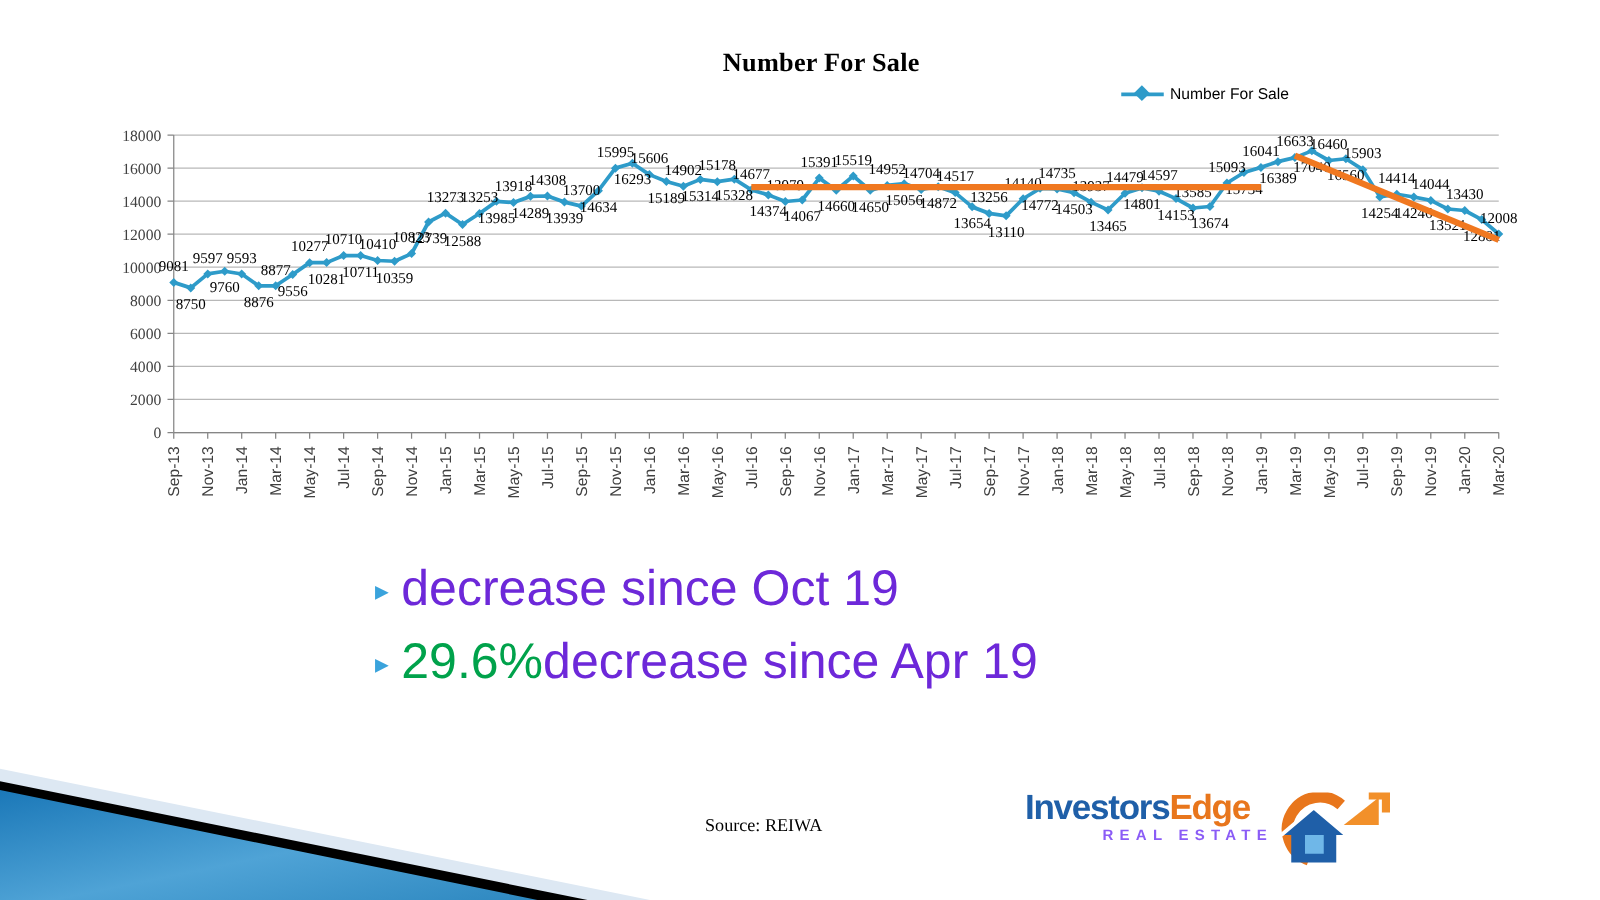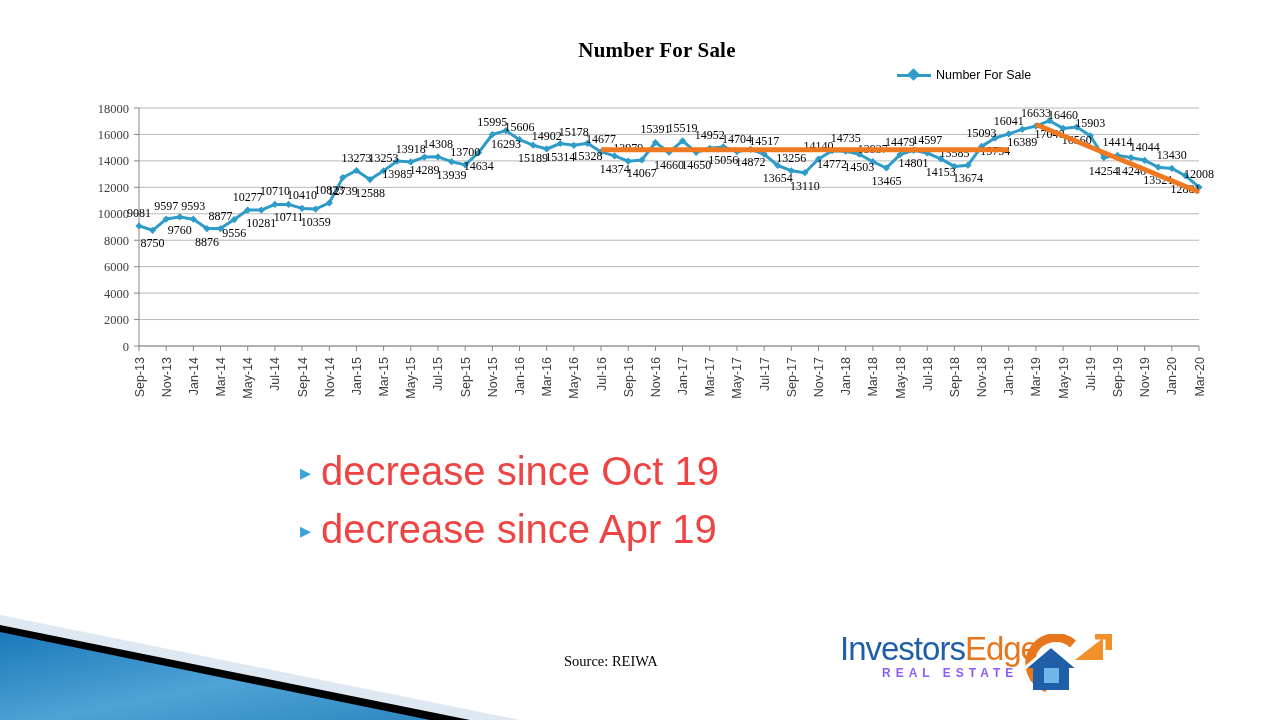--- a/index.html
+++ b/index.html
@@ -31,28 +31,28 @@
   .gridline{stroke:#b8b8b8;stroke-width:1;}
   .axisline{stroke:#868686;stroke-width:1;}
   .tick{stroke:#868686;stroke-width:1;}
   
   #bullets{position:absolute;left:300px;top:448px;width:900px;}
   .bullet-row{display:flex;align-items:center;margin-bottom:12px;}
   .bullet-marker{
     color:#3aa3dc;font-size:22px;line-height:1;margin-right:10px;margin-top:4px;
   }
   .bullet-pct{color:#00A24B;font-size:40px;line-height:1.15;font-family:"Liberation Sans",sans-serif;}
-  .bullet-rest{color:#ef4444;font-size:40px;line-height:1.15;font-family:"Liberation Sans",sans-serif;}
+  .bullet-rest{color:#6d28d9;font-size:40px;line-height:1.15;font-family:"Liberation Sans",sans-serif;}
   
   #source{
     position:absolute;left:564px;top:653px;font-size:14.5px;color:#000;
     font-family:"Liberation Serif", serif;
   }
   #logo{position:absolute;left:820px;top:632px;width:290px;height:70px;}
-  .logo-word{font-size:33px;font-weight:normal;letter-spacing:-1px;line-height:1;margin-left:20px;}
+  .logo-word{font-size:28px;font-weight:bold;letter-spacing:-1px;line-height:1;}
   .logo-inv{color:#1F5FA8;}
   .logo-edge{color:#E8761C;}
   .logo-sub{
     font-size:12px;letter-spacing:5px;color:#8b5cf6;font-weight:bold;
     margin-top:1px;margin-left:62px;
   }
   
   #corner{position:absolute;left:0;bottom:0;width:520px;height:135px;}
 </style>
 </head>
@@ -348,20 +348,21 @@
 
 <div id="bullets">
 
   <div class="bullet-row">
     <span class="bullet-marker">▸</span>
     <span class="bullet-rest"> decrease since Oct 19</span>
   </div>
 
   <div class="bullet-row">
     <span class="bullet-marker">▸</span>
+    <span class="bullet-pct">29.6%</span>
     <span class="bullet-rest"> decrease since Apr 19</span>
   </div>
 </div>
 
 <div id="source">Source: REIWA</div>
 
 <div id="logo">
   <div class="logo-word">
     <span class="logo-inv">Investors</span><span class="logo-edge">Edge</span>
   </div>

